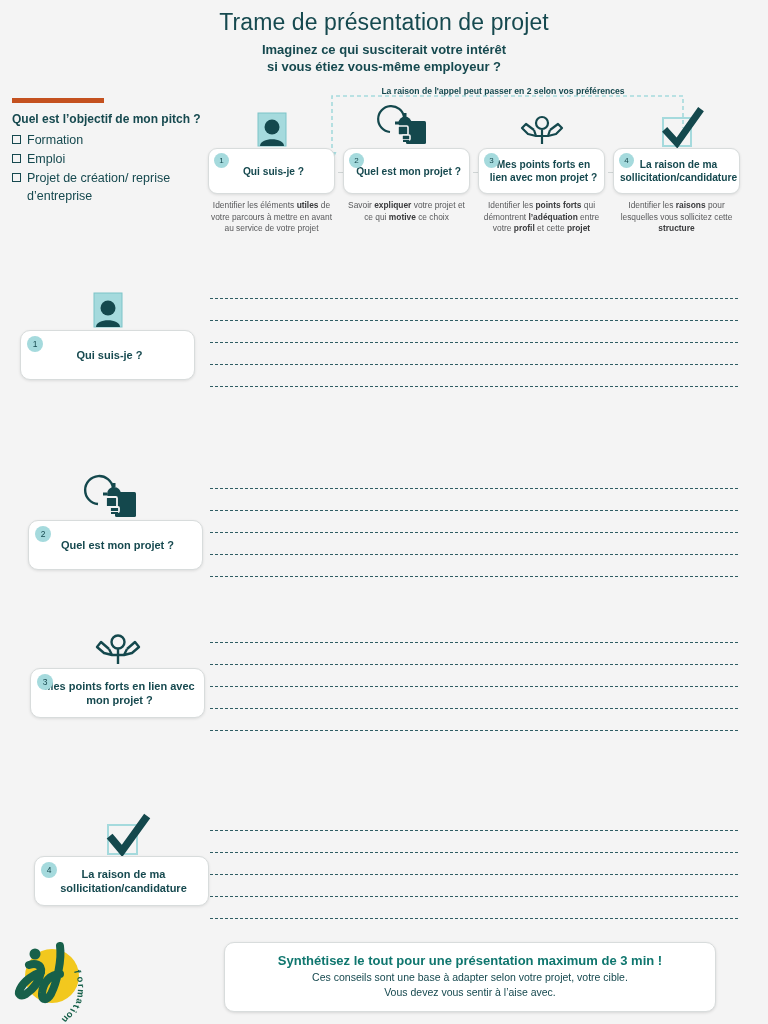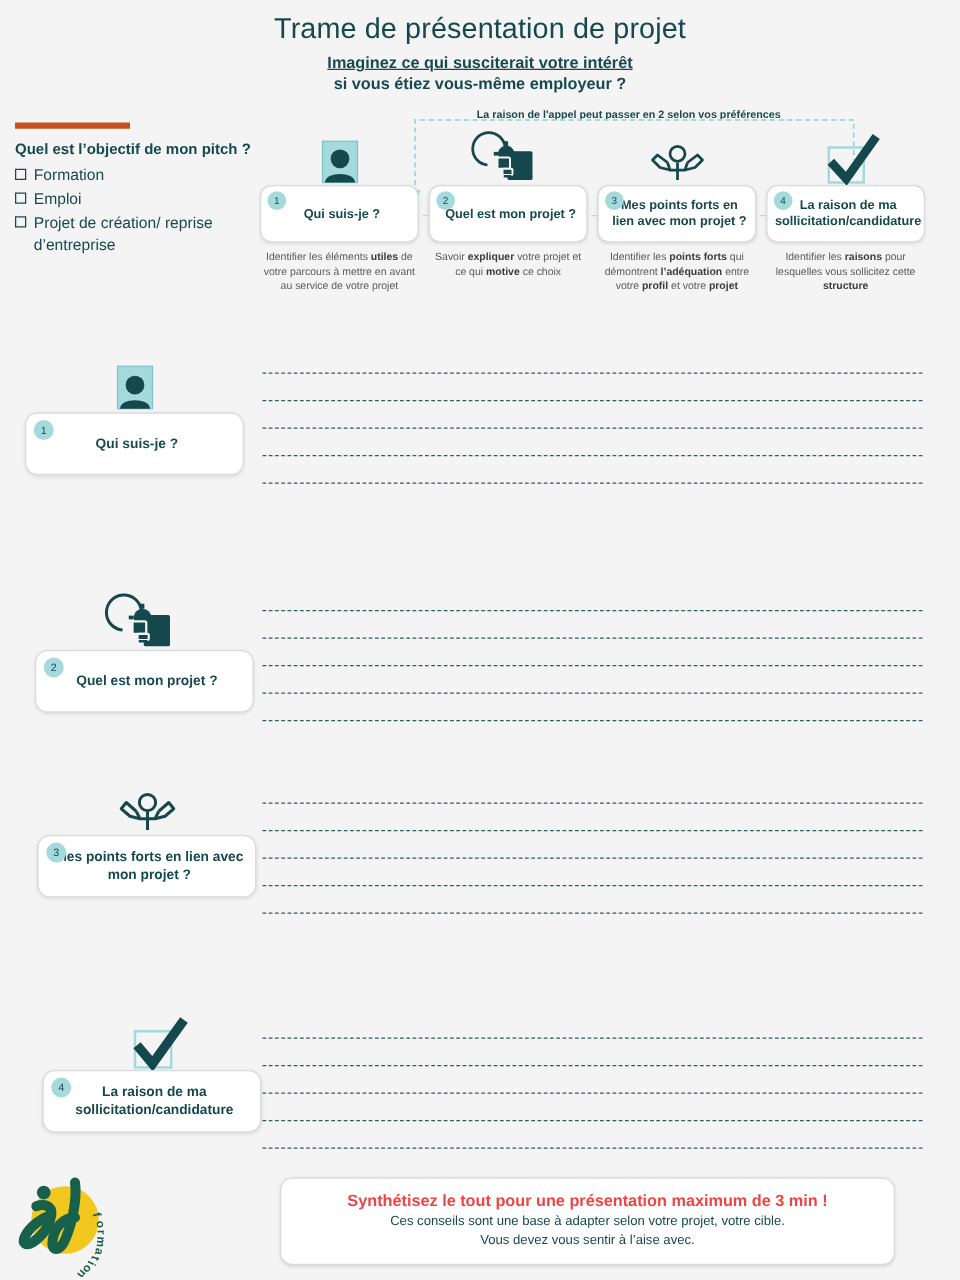--- a/index.html
+++ b/index.html
@@ -27,21 +27,21 @@
     color: #16494f;
     letter-spacing: 0.1px;
     line-height: 28px;
   }
   #subtitle-1, #subtitle-2 {
     font-size: 13px;
     font-weight: 600;
     color: #16494f;
     line-height: 17px;
   }
-  #subtitle-1 { margin-top: 5px; text-decoration: underline; }
+  #subtitle-1 { margin-top: 5px; }
 
   
   #checklist {
     position: absolute;
     left: 12px; top: 98px;
     width: 200px;
   }
   #checklist-rule {
     width: 92px;
     height: 5px;
@@ -199,21 +199,21 @@
     background: #ffffff;
     border: 1px solid #d8dcdc;
     border-radius: 10px;
     box-shadow: 0 1px 3px rgba(0,0,0,0.12);
     padding: 9px 10px 11px;
     text-align: center;
   }
   #footer-title {
     font-size: 13px;
     font-weight: bold;
-    color: #ef4444;
+    color: #0f766e;
     line-height: 18px;
   }
   .footer-sub {
     font-size: 10.5px;
     color: #16494f;
     line-height: 15px;
   }
   #logo { position: absolute; left: 8px; top: 938px; width: 96px; height: 84px; }
 
   svg { display: block; overflow: visible; }
@@ -285,21 +285,21 @@
         <path d="M 26 20 L 26 34" fill="none" stroke="#14484d" stroke-width="2.2"></path>
         <path d="M 18 20 L 10 14 L 6 18 L 12 24 L 20 26" fill="none" stroke="#14484d" stroke-width="2.2" stroke-linejoin="round"></path>
         <path d="M 34 20 L 42 14 L 46 18 L 40 24 L 32 26" fill="none" stroke="#14484d" stroke-width="2.2" stroke-linejoin="round"></path>
         <path d="M 18 20 L 20 26 L 32 26 L 34 20" fill="none" stroke="#14484d" stroke-width="2.2" stroke-linejoin="round"></path>
       </svg>
     </div>
     <div class="step-card">
       <div class="step-badge">3</div>
       <div class="step-title">Mes points forts en lien avec mon projet ?</div>
     </div>
-    <div class="step-desc"><span>Identifier les </span><b>points forts</b><span> qui démontrent </span><b>l’adéquation</b><span> entre votre </span><b>profil</b><span> et votre </span><b>projet</b></div>
+    <div class="step-desc"><span>Identifier les </span><b>points forts</b><span> qui démontrent </span><b>l’adéquation</b><span> entre votre </span><b>profil</b><span> et cette </span><b>projet</b></div>
   </div>
 
   <div class="step" style="left:613px;">
     <div class="step-icon">
       <svg width="56" height="38" viewBox="0 0 56 38">
         <rect x="14" y="8" width="28" height="28" fill="none" stroke="#a5dadd" stroke-width="2"></rect>
         <path d="M 18 22 L 28 33 L 50 2" fill="none" stroke="#14484d" stroke-width="7" stroke-linecap="square" stroke-linejoin="miter"></path>
       </svg>
     </div>
     <div class="step-card">

